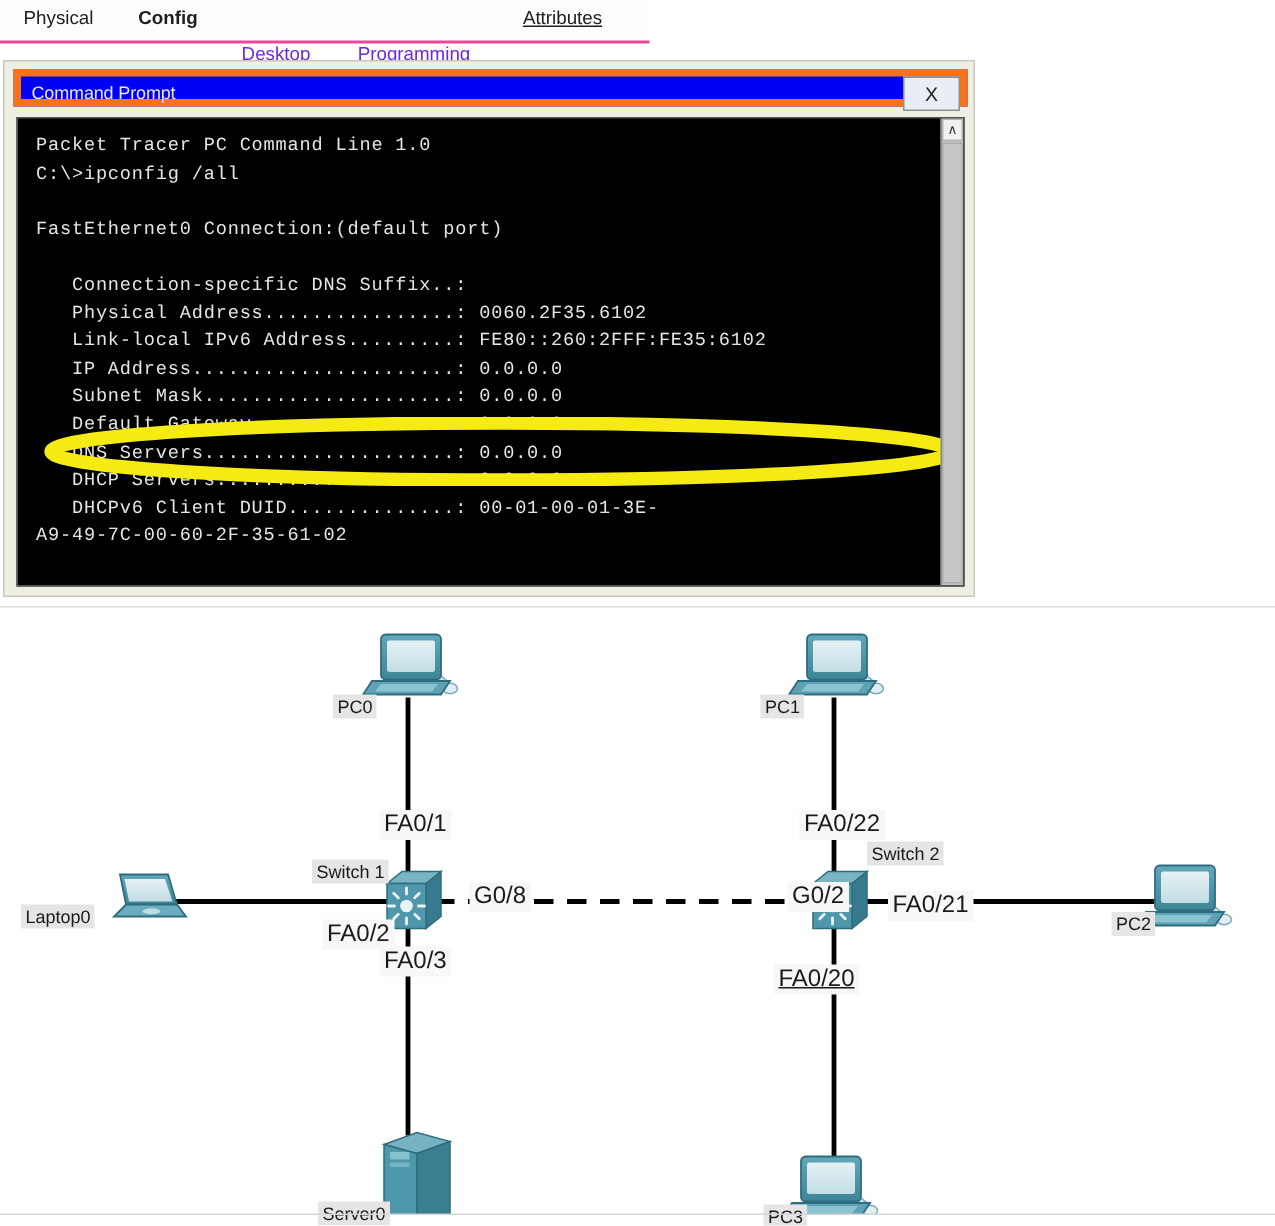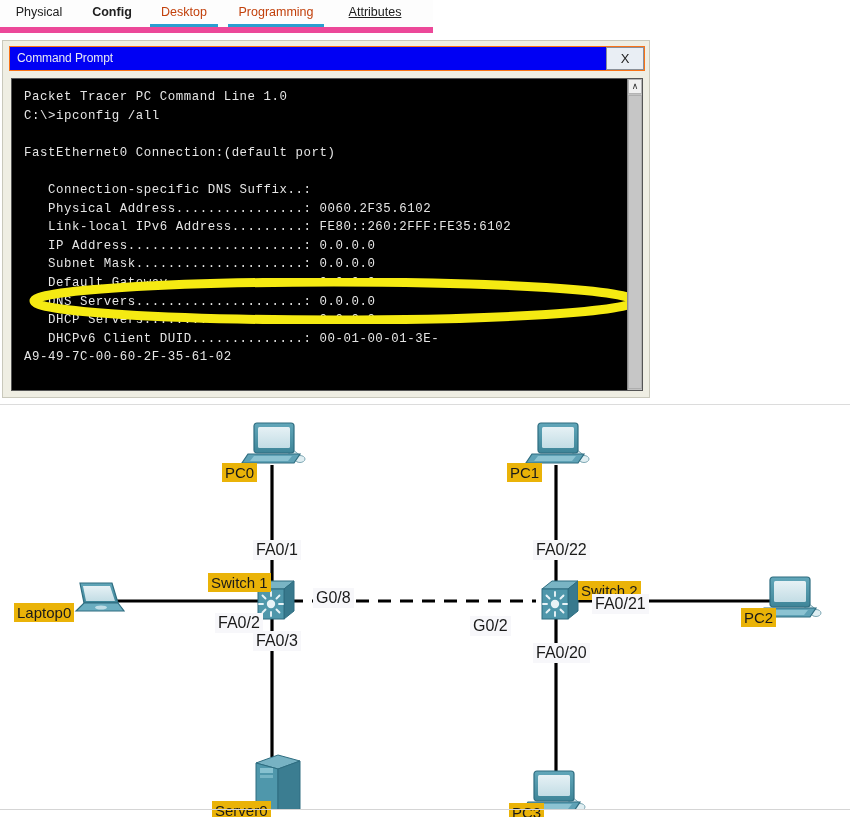--- a/index.html
+++ b/index.html
@@ -15,41 +15,42 @@
     overflow: hidden;
   }
 
   
   #tab-bar {
     position: absolute;
     left: 0; top: 0;
     width: 433px;
     height: 27px;
     background: #fdfdfd;
-    border-bottom: 6px solid #ec4899;
+    border-bottom: 2px solid #ec4899;
   }
   #tab-bar-filler {
     position: absolute;
     left: 433px; top: 0;
     width: 417px; height: 27px;
     background: #ffffff;
   }
   .tab {
     position: absolute;
     top: 0;
     height: 27px;
     line-height: 24px;
     font-size: 12.5px;
     text-align: center;
     color: #202020;
     cursor: default;
     white-space: nowrap;
   }
   .tab.active-blue {
-    color: #c2410c;
+    color: #6d28d9;
+    margin-top: 24px;
   }
   .tab .tab-underline {
     position: absolute;
     left: 2px; right: 2px;
     bottom: 0;
     height: 3.5px;
     background: #2a9fd0;
   }
 
   
@@ -61,21 +62,21 @@
     background: #efeee3;
     border: 1px solid #c9c8bb;
     box-sizing: border-box;
   }
   #cmd-titlebar {
     position: absolute;
     left: 6px; top: 5px;
     width: 636px;
     height: 25px;
     background: #0000f4;
-    border: 1px solid #f97316;
+    border: 5px solid #f97316;
     box-sizing: border-box;
   }
   #cmd-title-text {
     position: absolute;
     left: 7px; top: 4px;
     font-size: 12px;
     color: #e8e8f4;
     letter-spacing: -0.1px;
     white-space: nowrap;
   }
@@ -166,23 +167,23 @@
     height: 405px;
     background: #ffffff;
     border-top: 1px solid #dcdcdc;
   }
   #topology-svg {
     position: absolute;
     left: 0; top: 0;
   }
   .node-label {
     position: absolute;
-    font-size: 15px;
+    font-size: 12px;
     color: #1a1a1a;
-    background: #eab308;
+    background: #e5e5e5;
     padding: 1px 3px;
     white-space: nowrap;
     cursor: default;
   }
   .port-label {
     position: absolute;
     font-size: 16px;
     color: #1a1a1a;
     background: #f7f7fa;
     padding: 1px 3px;
@@ -368,26 +369,26 @@
     </g>
   </svg>
 
   <div class="node-label" style="left:222px; top:58px;">PC0</div>
   <div class="node-label" style="left:507px; top:58px;">PC1</div>
   <div class="node-label" style="left:14px;  top:198px;">Laptop0</div>
   <div class="node-label" style="left:741px; top:203px;">PC2</div>
   <div class="node-label" style="left:509px; top:398px;">PC3</div>
   <div class="node-label" style="left:212px; top:396px;">Server0</div>
   <div class="node-label" style="left:208px; top:168px;">Switch 1</div>
-  <div class="node-label" style="left:578px; top:176px;">Switch 2</div>
+  <div class="node-label" style="left:578px; top:156px;">Switch 2</div>
 
   <div class="port-label" style="left:253px; top:135px;">FA0/1</div>
   <div class="port-label" style="left:533px; top:135px;">FA0/22</div>
   <div class="port-label" style="left:215px; top:189px;margin-top:19px;">FA0/2</div>
   <div class="port-label" style="left:313px; top:183px;">G0/8</div>
-  <div class="port-label" style="left:470px; top:183px;margin-top:28px;">G0/2</div>
+  <div class="port-label" style="left:525px; top:183px;">G0/2</div>
   <div class="port-label" style="left:592px; top:189px;">FA0/21</div>
   <div class="port-label" style="left:253px; top:226px;">FA0/3</div>
-  <div class="port-label" style="left:533px; top:238px;">FA0/20</div>
+  <div class="port-label" style="left:516px; top:238px;text-decoration:underline;">FA0/20</div>
 
 </div>
 
 <div id="bottom-rule"></div>
 
 </body></html>

